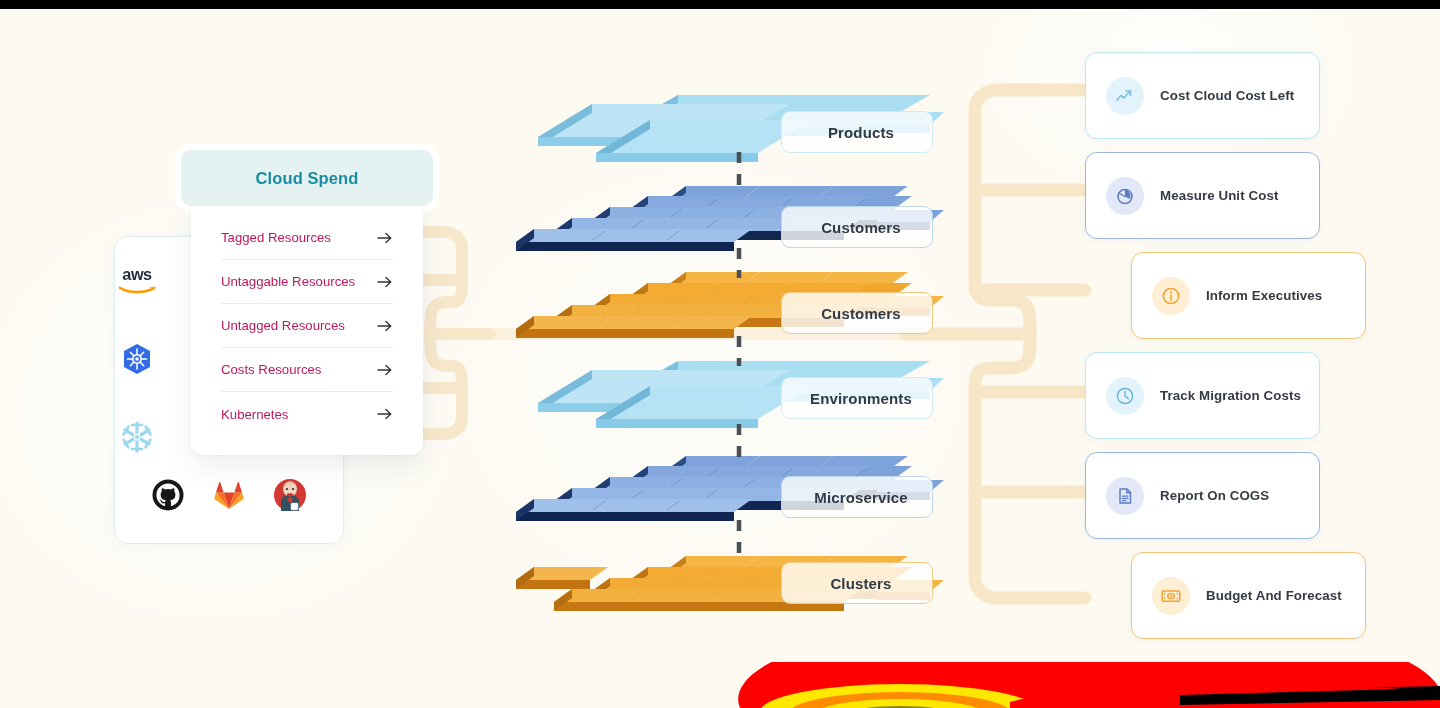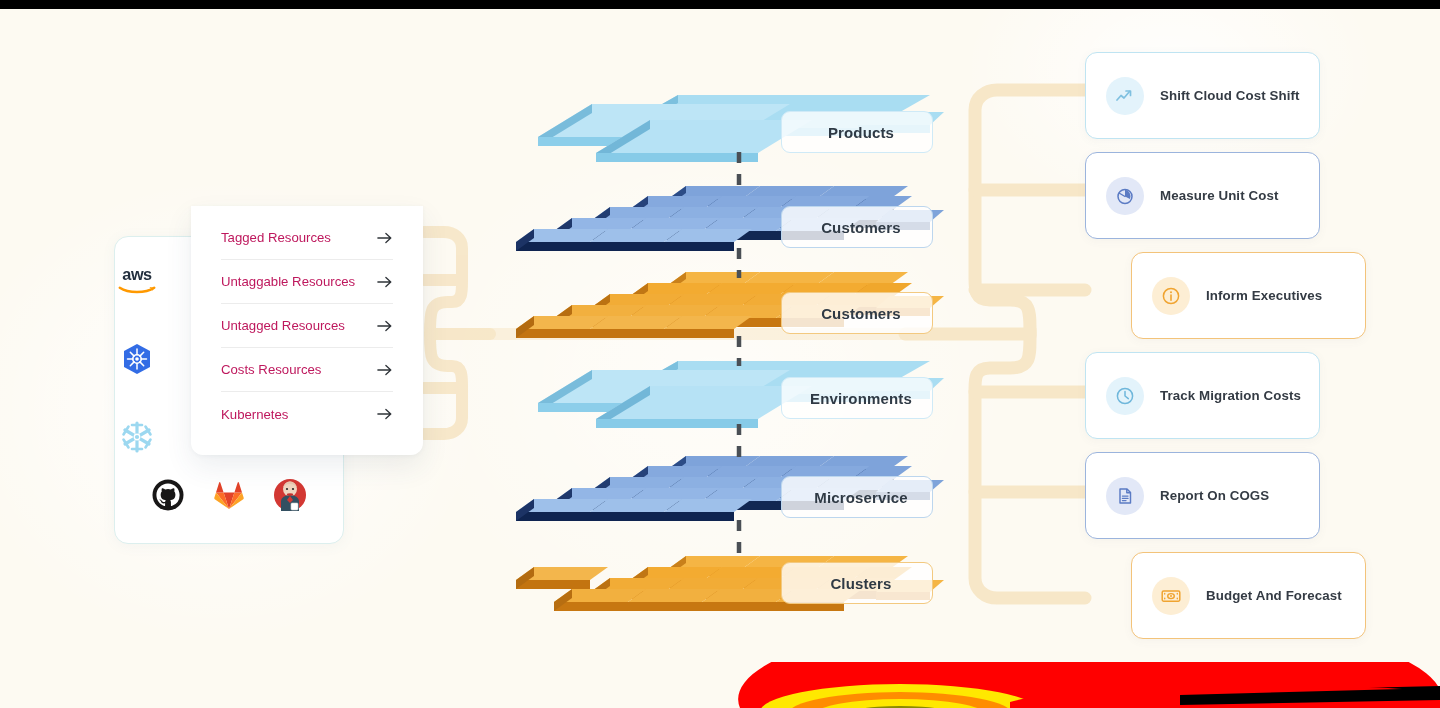--- a/index.html
+++ b/index.html
@@ -495,20 +495,23 @@
           <circle cx="21" cy="12" r="1.1" fill="#2a2a2a"></circle>
           <path d="M9 34 L9 24 a9 6 0 0 1 18 0 L27 34 Z" fill="#335061"></path>
           <path d="M18 19 l-3 4 3 3 3-3 z" fill="#d33833"></path>
           <ellipse cx="18" cy="17.5" rx="3.2" ry="1.3" fill="#c8322e"></ellipse>
           <rect x="19" y="26" width="7" height="7" rx="1" fill="#fff" stroke="#cfcfcf" stroke-width=".6"></rect>
         </svg>
       </div>
     </div>
   </div>
 
+  <div class="cloud-spend-btn">
+    <span>Cloud Spend</span>
+  </div>
 
   <div class="dropdown">
 
     <div class="dd-item">
       <span class="lbl">Tagged Resources</span>
       <svg class="arrow-ic" viewBox="0 0 18 14">
         <path d="M1 7 H15 M10 2 L15.5 7 L10 12" stroke="#2f3439" stroke-width="1.5" fill="none" stroke-linecap="round" stroke-linejoin="round"></path>
       </svg>
     </div>
 
@@ -543,21 +546,21 @@
 
   <div class="right-col">
 
     <div class="rcard cyan">
       <div class="ricon cyan">
         <svg width="20" height="18" viewBox="0 0 20 18">
           <path d="M2 13 L6 8.5 L9 11 L14.5 4.5" stroke="#7fc0e0" stroke-width="1.7" fill="none" stroke-linecap="round" stroke-linejoin="round"></path>
           <path d="M11 4 H15.5 V8.5" stroke="#7fc0e0" stroke-width="1.7" fill="none" stroke-linecap="round" stroke-linejoin="round"></path>
         </svg>
       </div>
-      <span class="rlabel">Shift Cloud Cost Shift</span>
+      <span class="rlabel">Cost Cloud Cost Left</span>
     </div>
 
     <div class="rcard blue">
       <div class="ricon blue">
         <svg width="20" height="20" viewBox="0 0 20 20">
           <circle cx="10" cy="10.5" r="7" fill="none" stroke="#5b7bc4" stroke-width="1.5"></circle>
           <path d="M10 10.5 V3.5 A7 7 0 0 1 15 12.9 Z" fill="#5b7bc4"></path>
           <path d="M10 10.5 L4 7" stroke="#5b7bc4" stroke-width="1.4" stroke-linecap="round"></path>
         </svg>
       </div>

